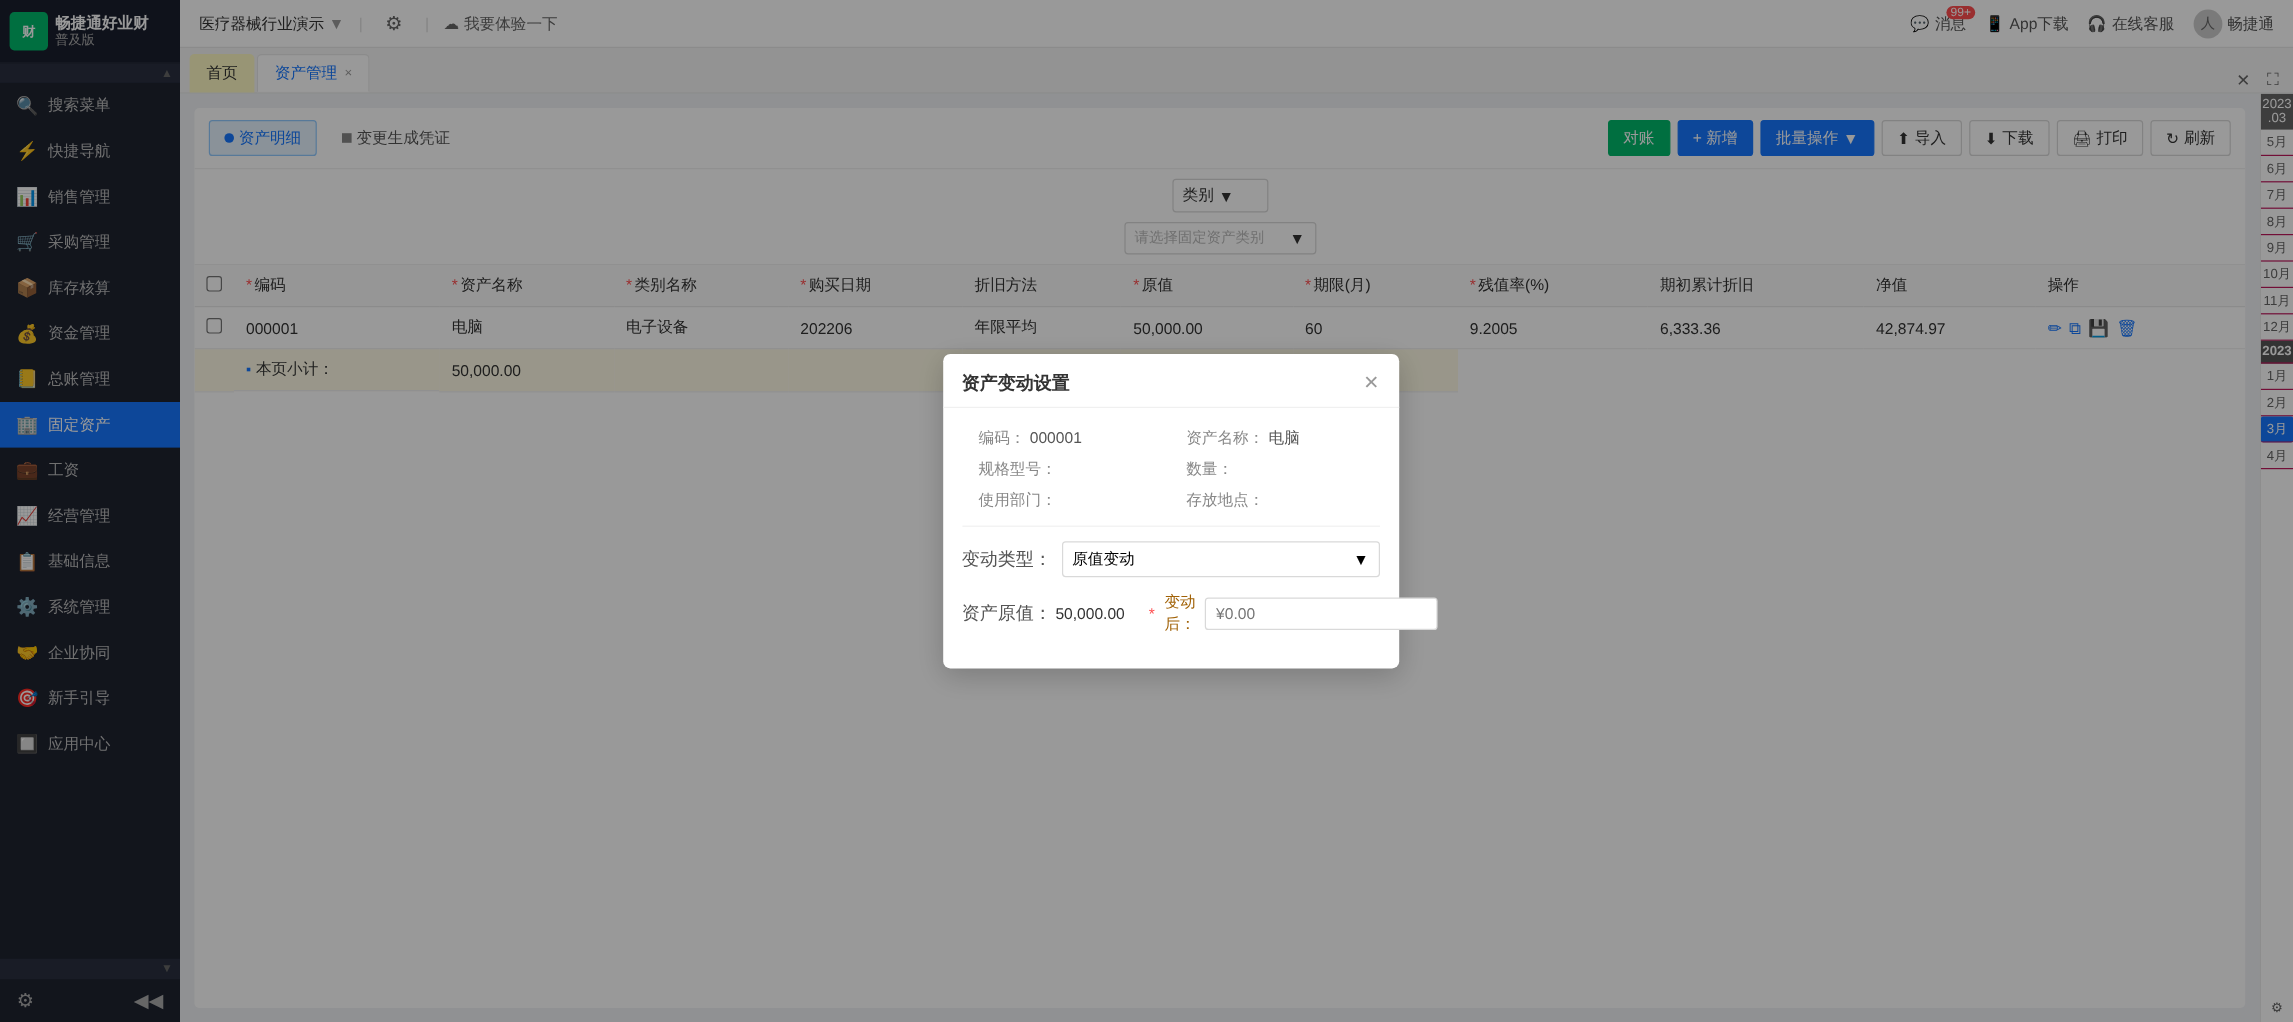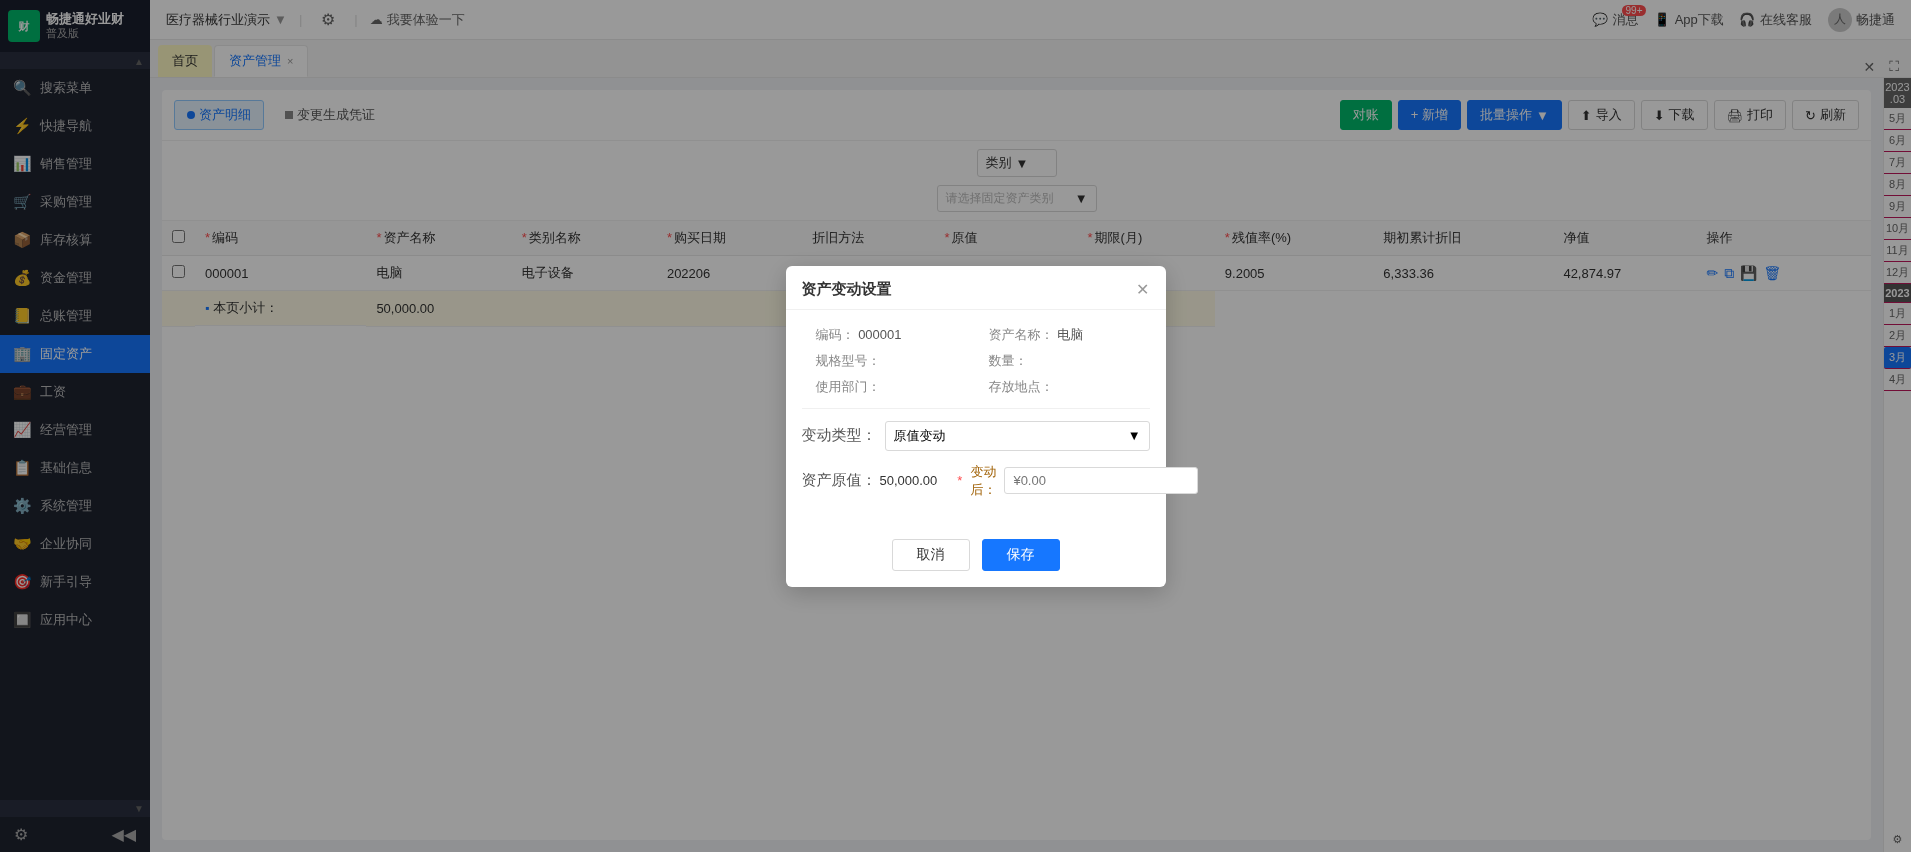--- a/index.html
+++ b/index.html
@@ -425,22 +425,14 @@
         </div>
       </div>
       <div class="modal-field-row">
         <span class="modal-field-label">资产原值：</span>
         <span style="font-size:13px;color:#333;">50,000.00</span>
         <span style="margin-left:12px;color:#ff4d4f;">*</span>
         <span style="font-size:13px;color:#a16207;">变动后：</span>
         <input class="modal-input placeholder" type="text" placeholder="¥0.00" style="">
       </div>
     </div>
-    <div class="modal-footer">
-      <button class="modal-btn-cancel">
-        <span>取消</span>
-      </button>
-      <button class="modal-btn-save">
-        <span>保存</span>
-      </button>
-    </div>
   </div>
 </div>
 
 </body></html>

